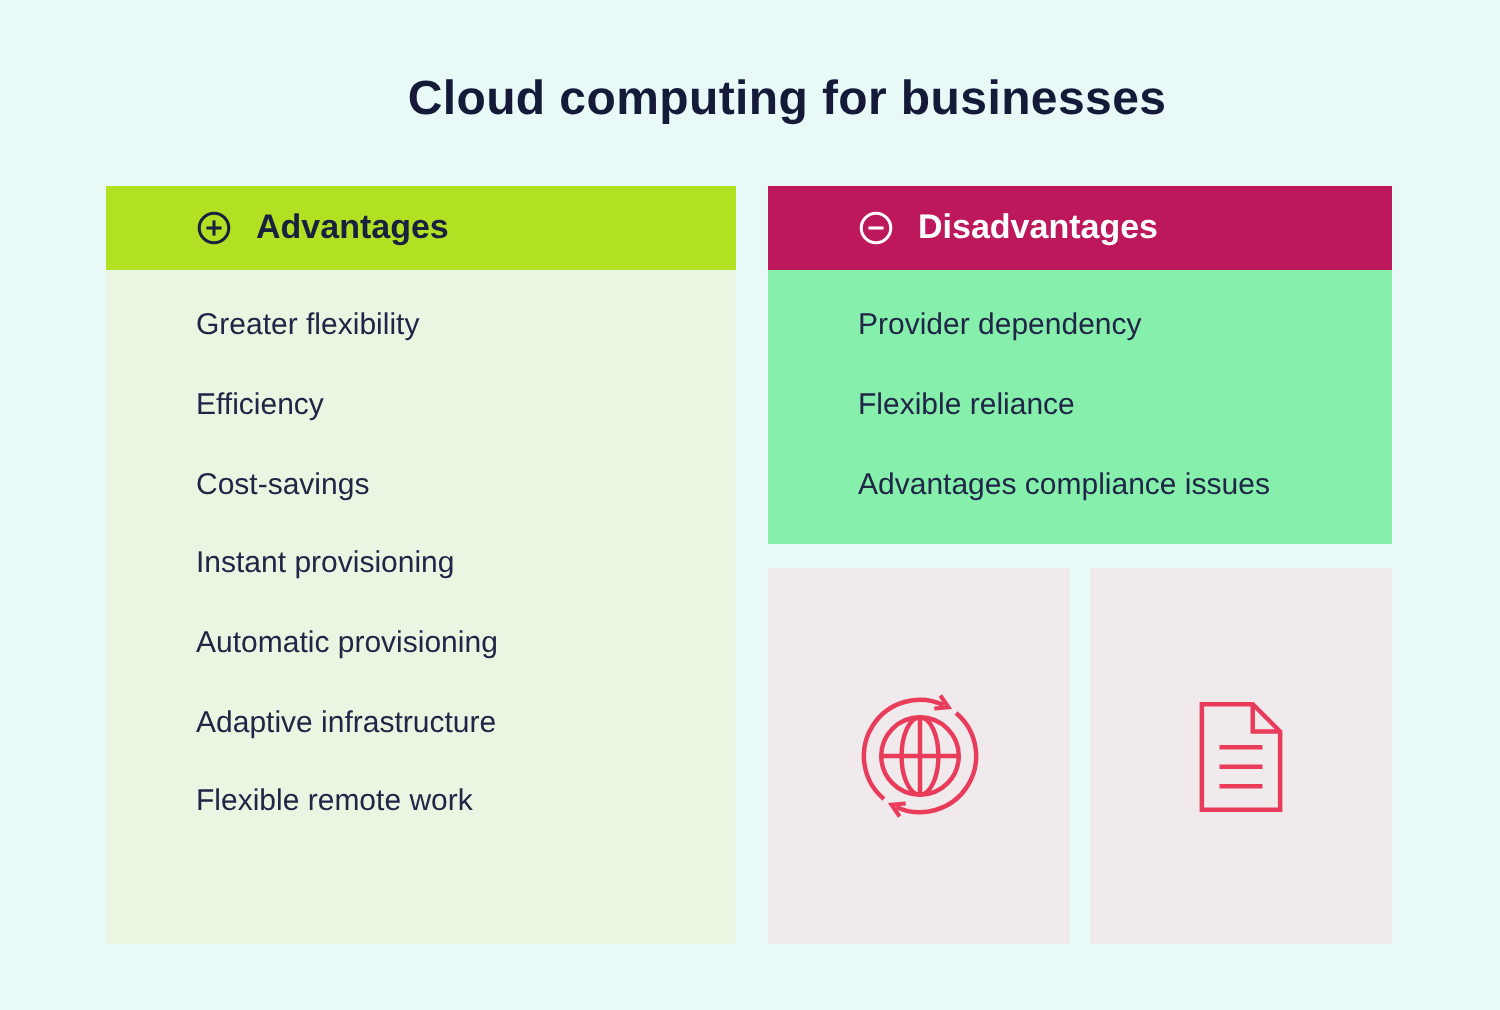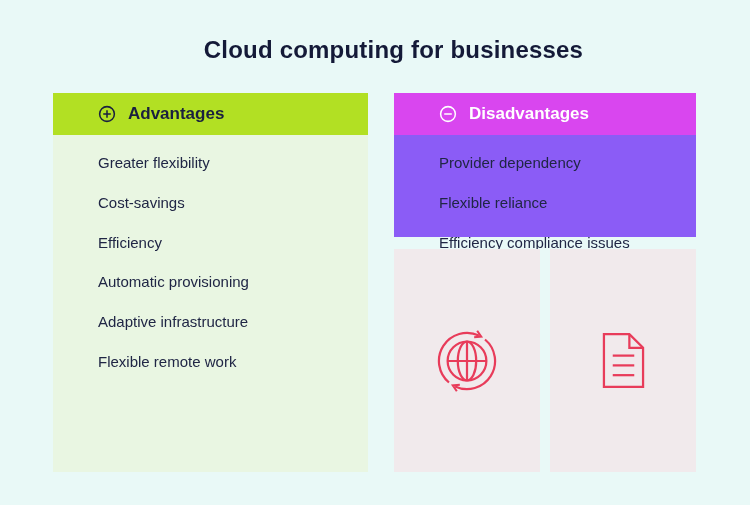--- a/index.html
+++ b/index.html
@@ -14,52 +14,52 @@
   .title {
     position:absolute; top:36px; left:0; width:100%;
     margin:0; text-align:center;
     font-size:24px; font-weight:700; letter-spacing:0.2px;
     color:#141a38;
   }
 
   .columns {
     position:absolute; left:53px; top:93px;
     width:643px; height:379px;
-    display:flex; gap:26px;
+    display:flex; gap:16px;
   }
   .col { display:flex; flex-direction:column; min-width:0; }
   .col-left  { width:315px; flex:none; }
   .col-right { flex:1; }
 
   .hdr {
     flex:none; height:42px;
     display:flex; align-items:center;
     padding-left:45px; gap:12px;
     font-size:17px; font-weight:700;
   }
   .hdr-adv { background:#b2e023; color:#1a203f; }
-  .hdr-dis { background:#d946ef; color:#ffffff; }
+  .hdr-dis { background:#be185d; color:#ffffff; }
 
   .hicon { width:18px; height:18px; flex:none; display:block; }
   .hicon svg { width:18px; height:18px; display:block; fill:none; }
   .hicon-adv svg { stroke:#1a203f; }
   .hicon-dis svg { stroke:#ffffff; }
 
   .list {
     margin:0; list-style:none;
     padding:8px 10px 0 45px;
     box-sizing:border-box;
     text-align:right;
   }
   .list li {
     height:39.7px; display:flex; align-items:center;
     font-size:15px; color:#202645;
   }
   .list-adv { background:#e9f6e2; flex:1; }
-  .list-dis { background:#8b5cf6; flex:none; height:102px; }
+  .list-dis { background:#86efac; flex:none; height:137px; }
 
   .cards { margin-top:12px; flex:1; display:flex; gap:10px; }
   .card {
     flex:1; background:#f1eaec;
     display:flex; align-items:center; justify-content:center;
   }
   .card svg { display:block; fill:none; stroke:#e83c5a; }
 </style>
 </head>
 <body>
@@ -76,42 +76,43 @@
           <svg viewBox="0 0 20 20" stroke-width="1.7">
             <circle cx="10" cy="10" r="8.2"></circle>
             <line x1="5.8" y1="10" x2="14.2" y2="10"></line>
             <line x1="10" y1="5.8" x2="10" y2="14.2"></line>
           </svg>
         </span>
         <span>Advantages</span>
       </header>
       <ul class="list list-adv">
         <li>Greater flexibility</li>
+        <li>Efficiency</li>
         <li>Cost-savings</li>
-        <li>Efficiency</li>
+        <li>Instant provisioning</li>
         <li>Automatic provisioning</li>
         <li>Adaptive infrastructure</li>
         <li>Flexible remote work</li>
       </ul>
     </section>
 
     <section class="col col-right">
       <header class="hdr hdr-dis">
         <span class="hicon hicon-dis">
           <svg viewBox="0 0 20 20" stroke-width="1.7">
             <circle cx="10" cy="10" r="8.2"></circle>
             <line x1="5.8" y1="10" x2="14.2" y2="10"></line>
           </svg>
         </span>
         <span>Disadvantages</span>
       </header>
       <ul class="list list-dis">
         <li>Provider dependency</li>
         <li>Flexible reliance</li>
-        <li>Efficiency compliance issues</li>
+        <li>Advantages compliance issues</li>
       </ul>
 
       <div class="cards">
         <div class="card">
           <span>
             <svg width="62" height="62" viewBox="0 0 64 64" stroke-width="2.3">
               <defs>
                 <marker id="arw" viewBox="0 0 10 10" refX="5" refY="5" markerWidth="4.6" markerHeight="4.6" orient="auto">
                   <path d="M1.5,1.5 L7.5,5 L1.5,8.5" fill="none" stroke="#e83c5a" stroke-width="2"></path>
                 </marker>

